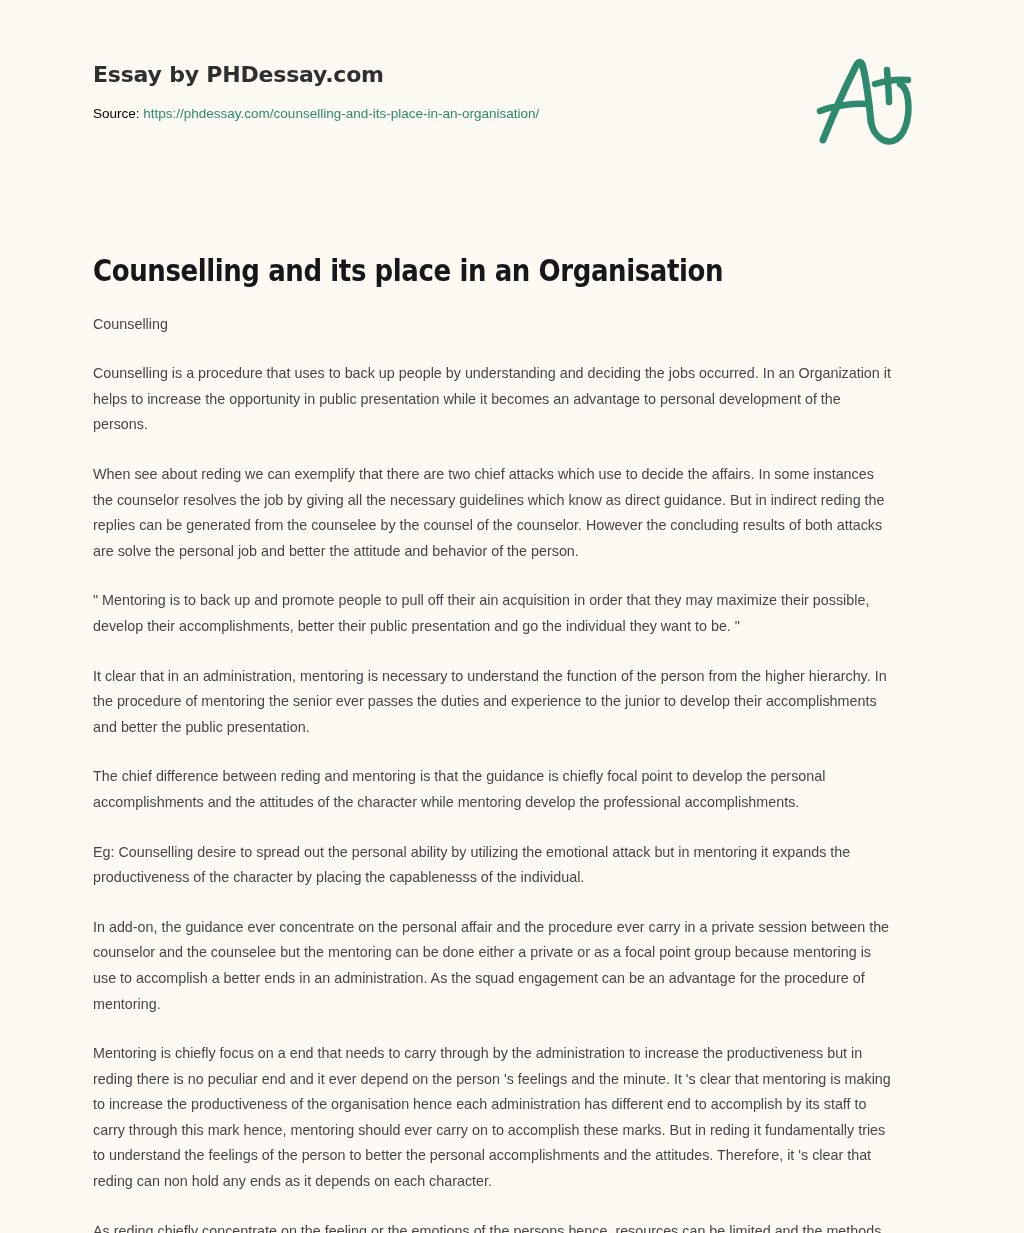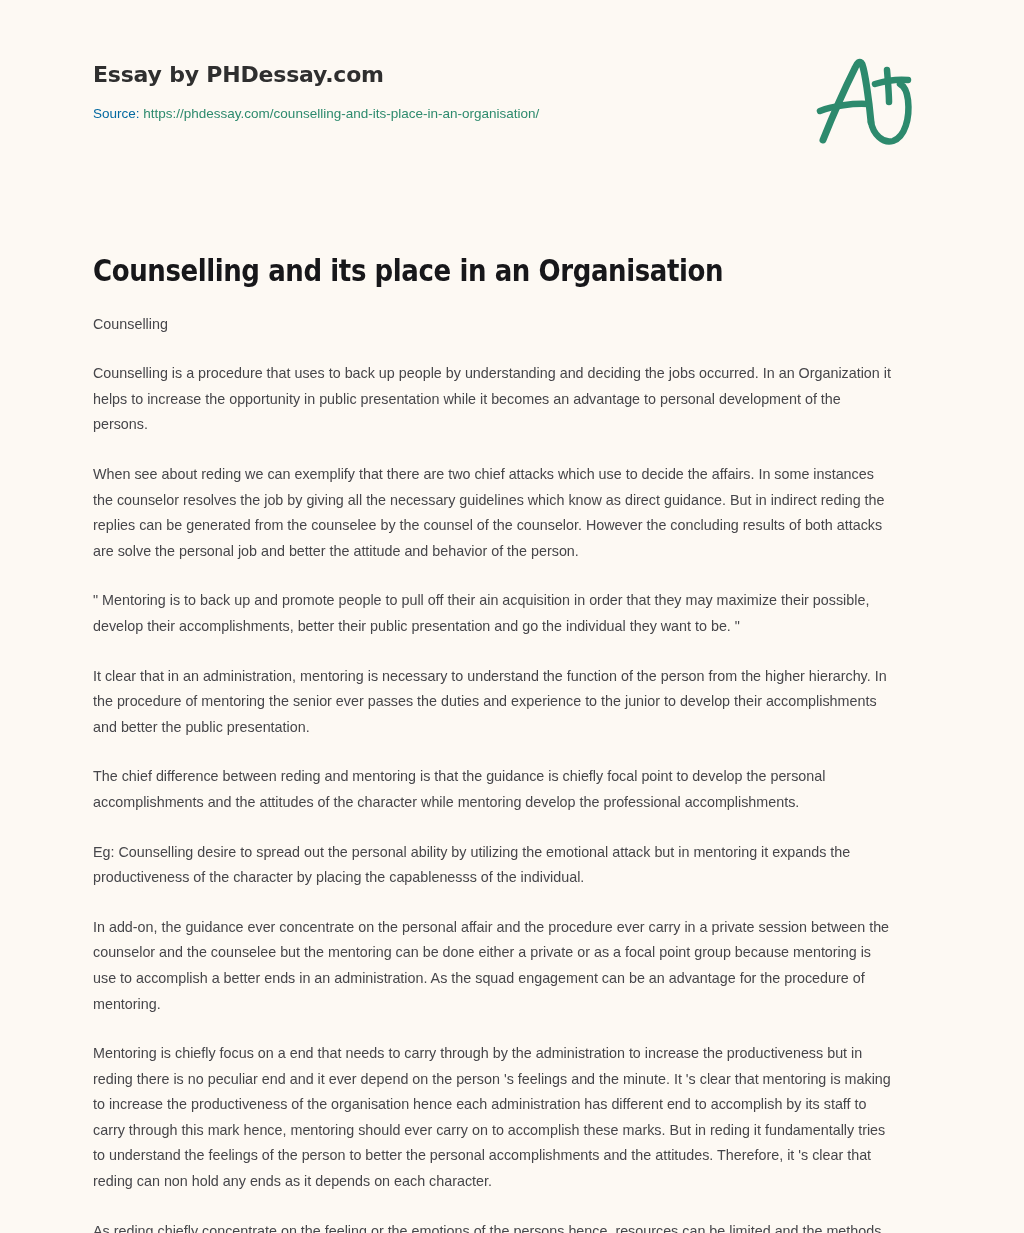--- a/index.html
+++ b/index.html
@@ -41,21 +41,21 @@
     margin: 0;
   }
   .source-line {
     margin-top: 17px;
     font-size: 13.5px;
     line-height: 1.3;
     color: #8c8c88;
     white-space: nowrap;
   }
   .source-label {
-    color: #0369a1;
+    color: #000000;
     text-align: right;
   }
   .source-url {
     color: #2d8a6d;
     text-decoration: none;
     text-align: center;
   }
 
   .logo {
     position: absolute;

